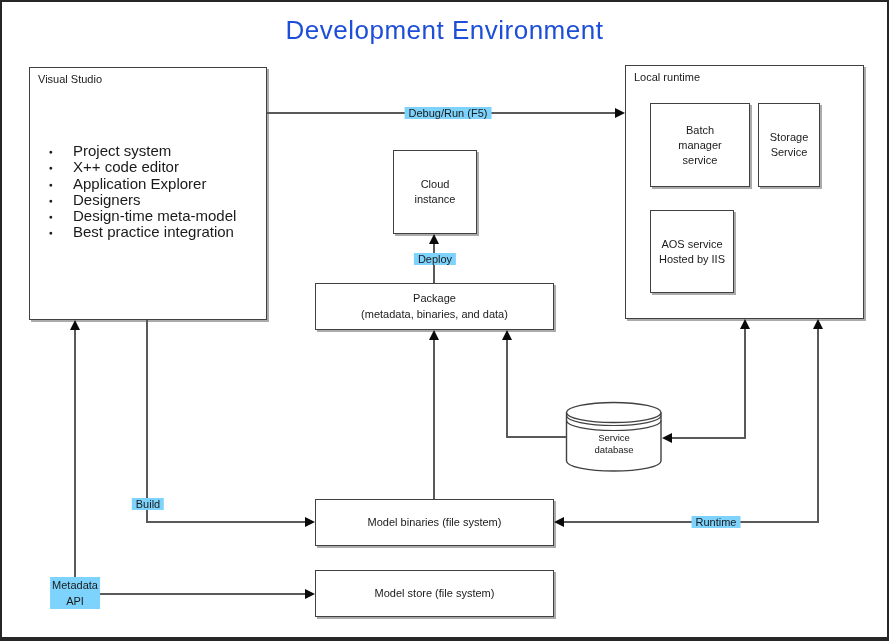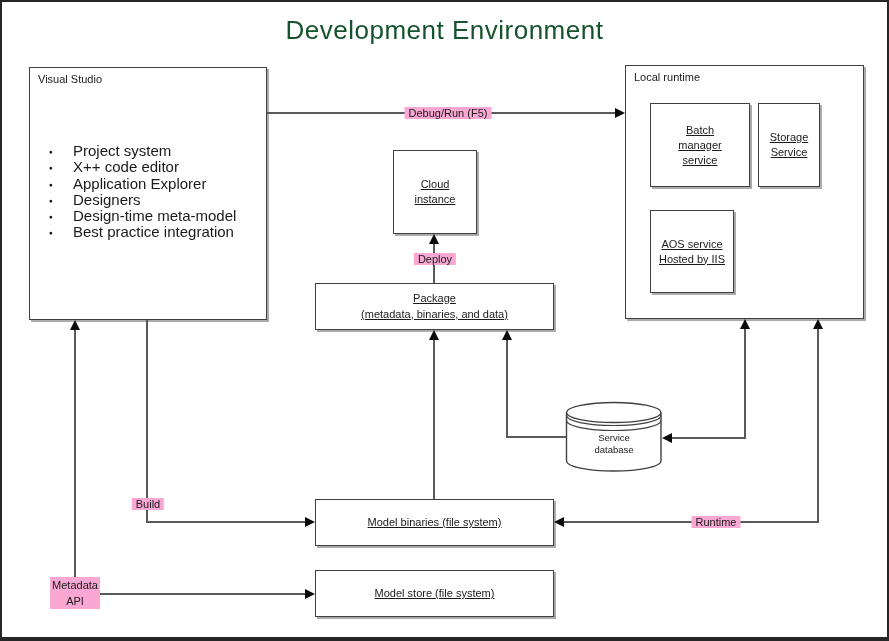--- a/index.html
+++ b/index.html
@@ -4,47 +4,46 @@
 <style>
   * { margin:0; padding:0; box-sizing:border-box; }
   html,body { background:#fff; }
   body { font-family:"Liberation Sans", sans-serif; color:#1a1a1a; }
   .canvas {
     position:relative; width:889px; height:641px; background:#ffffff;
     border:2px solid #262626; border-bottom-width:4px; overflow:hidden;
   }
   .diagram-title {
     position:absolute; top:13px; left:0; width:100%;
-    text-align:center; font-size:26px; color:#14532d; letter-spacing:0.5px;
+    text-align:center; font-size:26px; color:#1d4ed8; letter-spacing:0.5px;
   }
   .box {
     position:absolute; background:#fff; border:1.6px solid #404040;
     box-shadow:2px 2px 0 #ababab;
-    text-decoration:underline;
   }
   .box-label { position:absolute; top:5px; left:8px; font-size:11px; white-space:nowrap; }
   .center-text {
     width:100%; height:100%; display:flex; flex-direction:column;
     align-items:center; justify-content:center; text-align:center;
     font-size:11px; line-height:15px;
   }
   .bullets { position:absolute; left:71px; top:141px; width:180px; font-size:15px; }
   .bullets .bullet-row { position:relative; padding-left:0; line-height:16.3px; white-space:nowrap; }
   .bullets .bullet-row::before {
     content:"●"; position:absolute; left:-24px; top:1px; font-size:6.5px;
   }
   .hline, .vline { position:absolute; background:#595959; }
   .hline { height:2px; }
   .vline { width:2px; }
   .ah { position:absolute; width:0; height:0; }
   .ah-up    { border-left:5px solid transparent; border-right:5px solid transparent; border-bottom:10px solid #0a0a0a; }
   .ah-right { border-top:5px solid transparent; border-bottom:5px solid transparent; border-left:10px solid #0a0a0a; }
   .ah-left  { border-top:5px solid transparent; border-bottom:5px solid transparent; border-right:10px solid #0a0a0a; }
   .edge-label {
-    position:absolute; transform:translate(-50%,-50%); background:#f9a8d4;
+    position:absolute; transform:translate(-50%,-50%); background:#7dd3fc;
     padding:0 4px; font-size:11px; white-space:nowrap; text-align:center;
   }
   .edge-label-2line { line-height:16px; padding:0 2px;margin-top:16px; }
   .db-wrap { position:absolute; left:563px; top:399px; width:98px; height:72px; }
   .db-text {
     position:absolute; left:0; top:31px; width:98px; text-align:center;
     font-size:9.5px; line-height:12px;
   }
 </style>
 </head>

